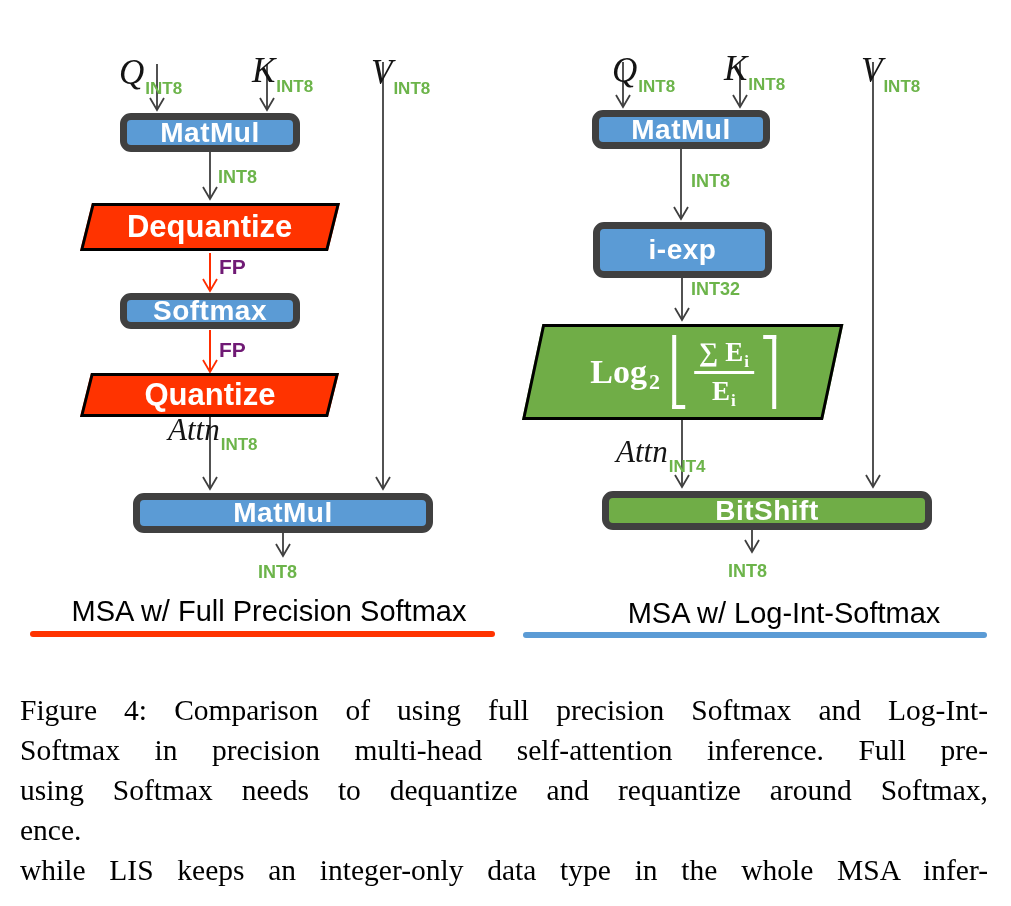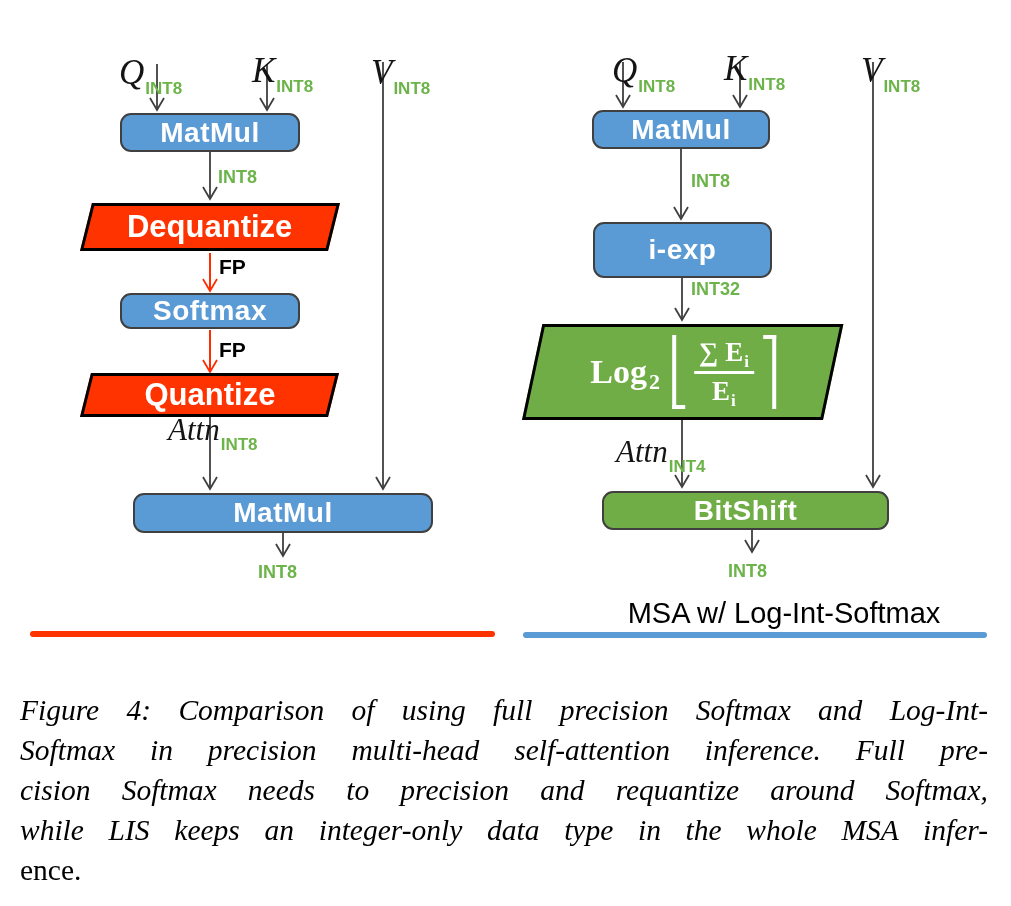--- a/index.html
+++ b/index.html
@@ -2,40 +2,40 @@
 <html><head>
 <meta charset="utf-8">
 <style>
   html,body{margin:0;padding:0;background:#fff;}
   .canvas{position:relative;width:1011px;height:906px;background:#fff;overflow:hidden;
           font-family:"Liberation Sans",sans-serif;}
   .wires{position:absolute;left:0;top:0;width:1011px;height:906px;pointer-events:none;}
 
   .node{position:absolute;display:flex;align-items:center;justify-content:center;
         color:#fff;font-weight:bold;font-size:28px;letter-spacing:.5px;
-        border:2px solid #404040;border-radius:11px;box-sizing:border-box;
+        border:7px solid #404040;border-radius:11px;box-sizing:border-box;
         font-family:"Liberation Sans",sans-serif;}
   .blue{background:#5B9BD5;}
   .greenbg{background:#70AD47;}
 
   .para{position:absolute;display:flex;align-items:center;justify-content:center;
         border:3px solid #000;box-sizing:border-box;color:#fff;font-weight:bold;
         font-size:31px;font-family:"Liberation Sans",sans-serif;}
   .skew14{transform:skewX(-14deg);transform-origin:0 100%;background:#FF3300;}
   .skew12{transform:skewX(-12deg);transform-origin:0 100%;background:#70AD47;}
   .unskew14{transform:skewX(14deg);}
   .unskew12{transform:skewX(12deg);}
 
   .input{position:absolute;font-family:"Liberation Serif",serif;font-style:italic;
          font-size:35px;color:#141414;white-space:nowrap;margin-top:38px;}
   .isub{font-family:"Liberation Sans",sans-serif;font-style:normal;font-weight:bold;
         font-size:17px;color:#6CB44A;position:relative;top:10px;margin-left:1px;}
 
   .elabel{position:absolute;font-weight:bold;font-size:18px;color:#6CB44A;white-space:nowrap;}
-  .fp{position:absolute;font-weight:bold;font-size:21px;color:#000000;}
+  .fp{position:absolute;font-weight:bold;font-size:21px;color:#701a75;}
   .attn{position:absolute;font-family:"Liberation Serif",serif;font-style:italic;
         font-size:31px;color:#141414;white-space:nowrap;}
 
   .title{position:absolute;font-size:29px;color:#000;text-align:center;white-space:nowrap;}
   .rule{position:absolute;height:6px;border-radius:3px;}
   .rule-red{background:#FF3300;}
   .rule-blue{background:#5B9BD5;}
 
   .formula{display:flex;align-items:center;font-family:"Liberation Serif",serif;
            font-weight:bold;color:#fff;}
@@ -47,21 +47,21 @@
          box-sizing:border-box;margin-left:9px;}
   .frac{display:flex;flex-direction:column;align-items:center;}
   .fnum{display:flex;align-items:baseline;border-bottom:3px solid #fff;padding:0 5px 3px 5px;}
   .fden{display:flex;align-items:baseline;padding-top:2px;}
   .fsum{font-size:27px;margin-right:7px;}
   .fE{font-size:27px;}
   .fi{font-size:17px;position:relative;top:6px;margin-left:1px;}
 
   .caption{position:absolute;left:20px;top:690px;width:968px;
            font-family:"Liberation Serif",serif;font-size:29.5px;color:#000;line-height:40px;}
-  .cap-line.just{text-align:justify;text-align-last:justify;font-style:italic;}
+  .cap-line.just{text-align:justify;text-align-last:justify;}
 </style>
 </head>
 <body>
 
 <div class="canvas">
 
   <svg class="wires" viewBox="0 0 1011 906">
     <defs>
       <marker id="ah" viewBox="0 0 16 16" refX="12" refY="8" markerWidth="16" markerHeight="16" orient="auto" markerUnits="userSpaceOnUse">
         <path d="M2,1 L14,8 L2,15" fill="none" stroke="#3F3F3F" stroke-width="1.8"></path>
@@ -104,20 +104,21 @@
       <span class="unskew14">Quantize</span>
     </div>
   <div class="node blue" style="left:133px;top:493px;width:300px;height:40px;">MatMul</div>
 
   <div class="elabel" style="left:218px;top:167px;">INT8</div>
   <div class="fp" style="left:219px;top:255px;">FP</div>
   <div class="fp" style="left:219px;top:338px;">FP</div>
   <div class="attn" style="left:168px;top:412px;"><span>Attn</span><span class="isub">INT8</span></div>
   <div class="elabel" style="left:258px;top:562px;">INT8</div>
 
+  <div class="title" style="left:36px;top:595px;width:466px;">MSA w/ Full Precision Softmax</div>
   <div class="rule rule-red" style="left:30px;top:631px;width:465px;"></div>
 
   <div class="input" style="left:612px;top:13px;"><span>Q</span><span class="isub">INT8</span></div>
   <div class="input" style="left:724px;top:11px;"><span>K</span><span class="isub">INT8</span></div>
   <div class="input" style="left:861px;top:13px;"><span>V</span><span class="isub">INT8</span></div>
 
   <div class="node blue" style="left:592px;top:110px;width:178px;height:39px;">MatMul</div>
   <div class="node blue" style="left:593px;top:222px;width:179px;height:56px;">i-exp</div>
 
   <div class="para skew12" style="left:522px;top:324px;width:301px;height:96px;">
@@ -133,31 +134,31 @@
           </span>
         <span class="fden">
             <span class="fE">E</span>
             <span class="fi">i</span>
           </span>
       </span>
       <span class="rceil"></span>
     </div>
   </div>
 
-  <div class="node greenbg" style="left:602px;top:491px;width:287px;height:39px;">BitShift</div>
+  <div class="node greenbg" style="left:602px;top:491px;width:330px;height:39px;">BitShift</div>
 
   <div class="elabel" style="left:691px;top:171px;">INT8</div>
   <div class="elabel" style="left:691px;top:279px;">INT32</div>
   <div class="attn" style="left:616px;top:434px;"><span>Attn</span><span class="isub">INT4</span></div>
   <div class="elabel" style="left:728px;top:561px;">INT8</div>
 
   <div class="title" style="left:551px;top:597px;width:466px;">MSA w/ Log-Int-Softmax</div>
   <div class="rule rule-blue" style="left:523px;top:632px;width:464px;"></div>
 
   <div class="caption">
     <div class="cap-line just">Figure 4: Comparison of using full precision Softmax and Log-Int-</div>
     <div class="cap-line just">Softmax in precision multi-head self-attention inference. Full pre-</div>
-    <div class="cap-line just">cision Softmax needs to precision and requantize around Softmax,</div>
+    <div class="cap-line just">using Softmax needs to dequantize and requantize around Softmax,</div>
+    <div class="cap-line">ence.</div>
     <div class="cap-line just">while LIS keeps an integer-only data type in the whole MSA infer-</div>
-    <div class="cap-line">ence.</div>
   </div>
 
 </div>
 
 </body></html>

